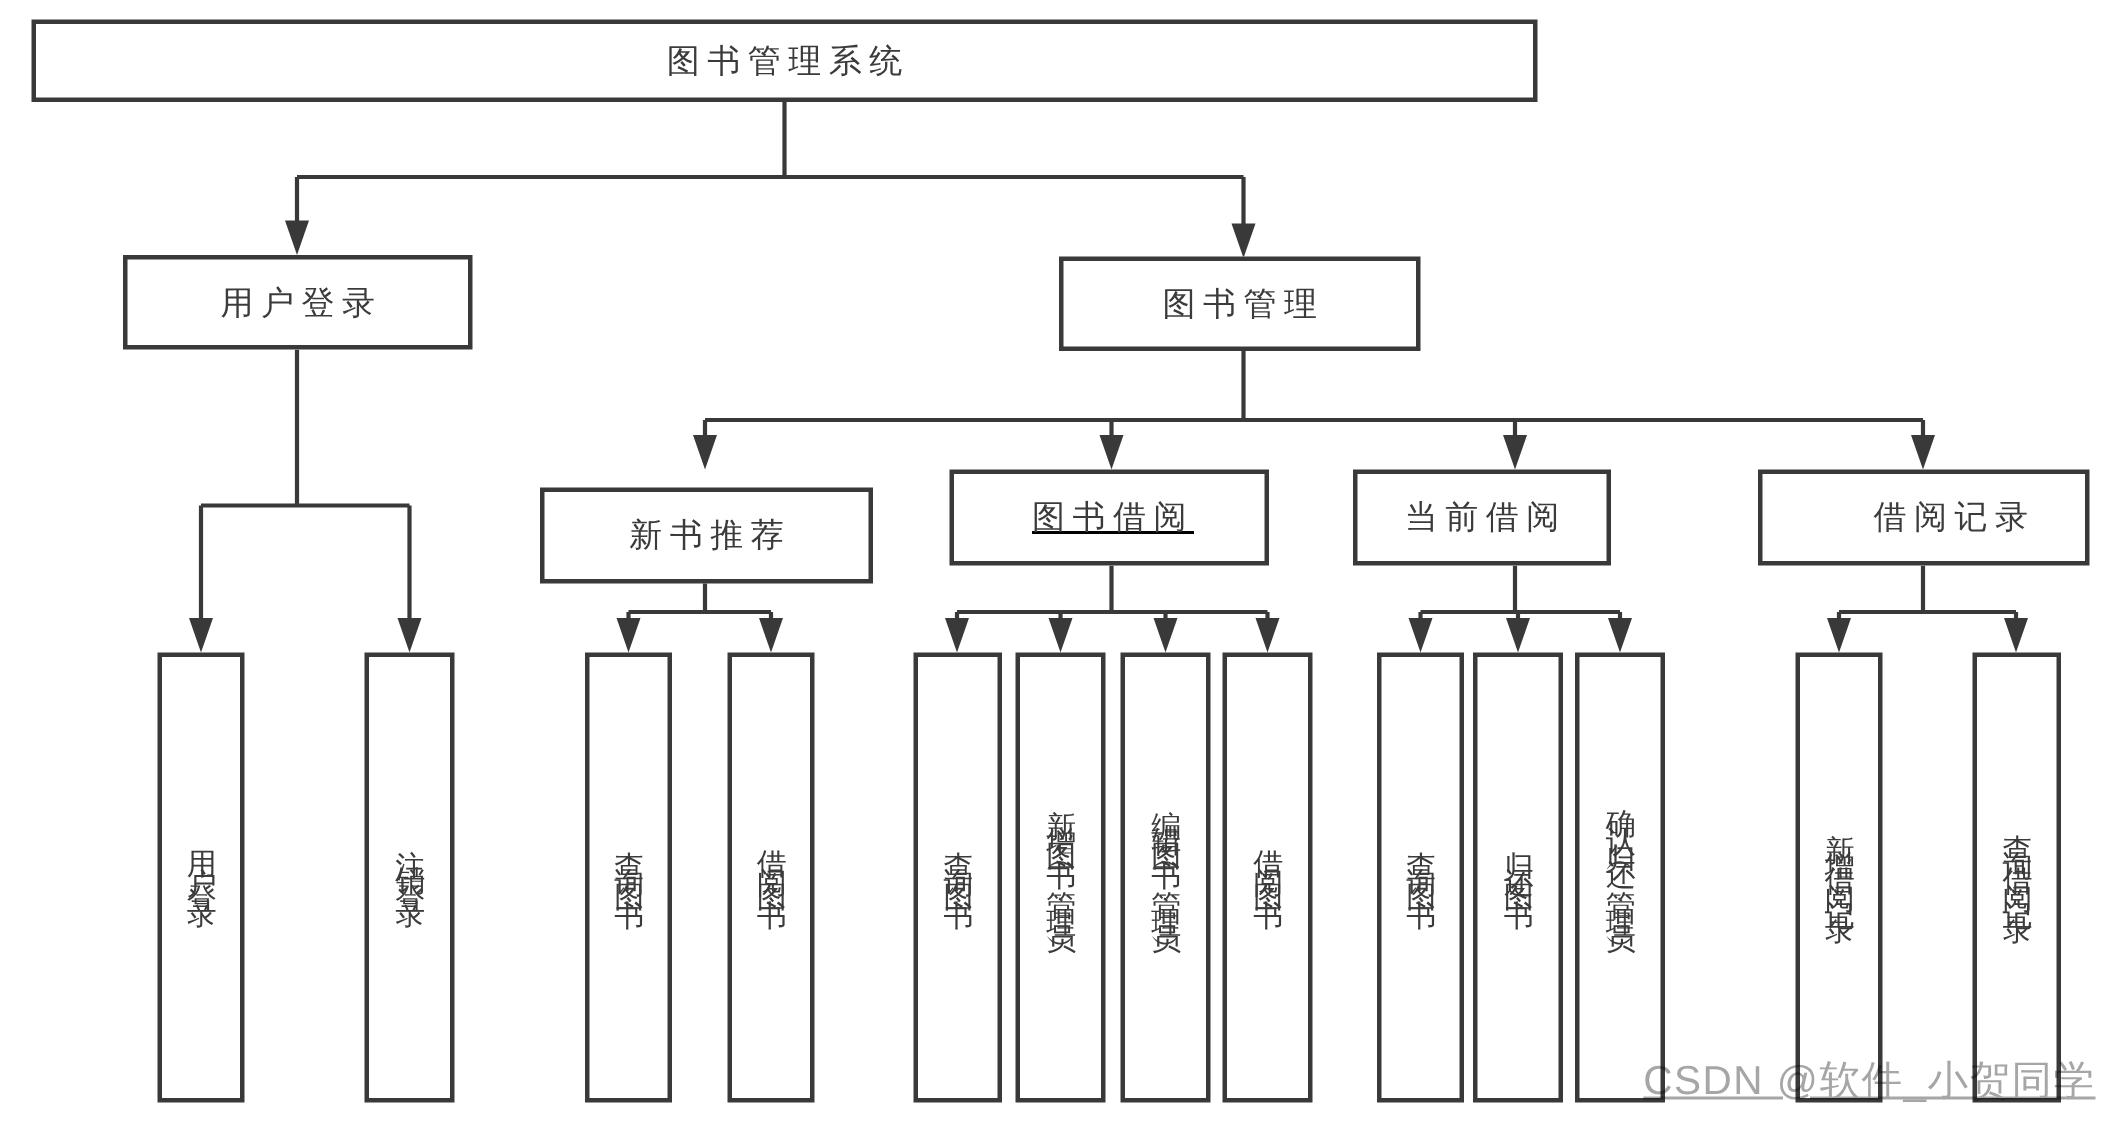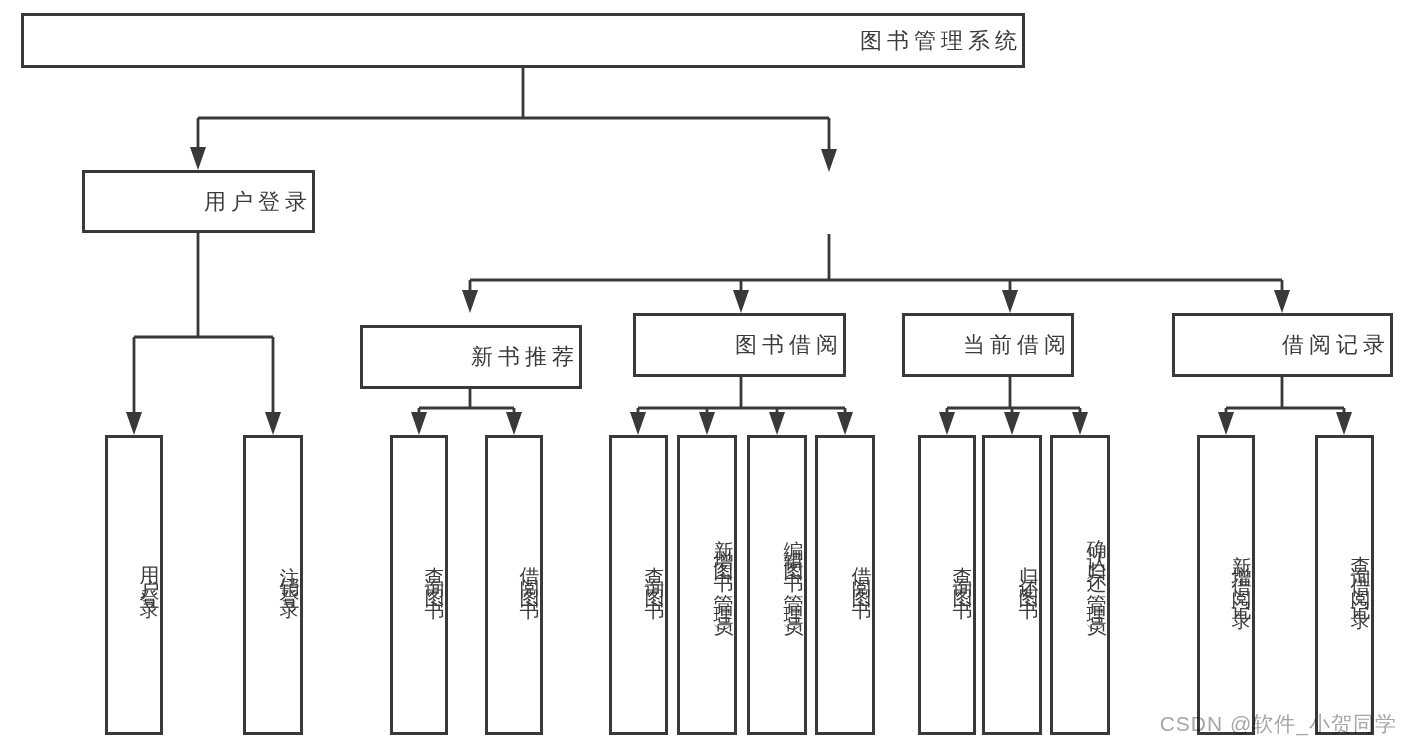--- a/index.html
+++ b/index.html
@@ -22,21 +22,21 @@
     height: 747px;
     z-index: 1;
   }
   .box {
     position: absolute;
     box-sizing: border-box;
     background: #ffffff;
     border: 3px solid #393939;
     display: flex;
     align-items: center;
-    justify-content: flex-end;
+    justify-content: center;
     z-index: 2;
   }
   .box .hlabel {
     font-size: 22px;
     letter-spacing: 5px;
     color: #3b3b3b;
     white-space: nowrap;
     text-indent: 5px; 
   }
   .box.leaf .vlabel {
@@ -46,26 +46,27 @@
     line-height: 1;
     letter-spacing: 11px;
     color: #3b3b3b;
     white-space: nowrap;
     transform: translateY(-12px);
   }
   .watermark {
     position: absolute;
     right: 8px;
     bottom: 9px;
-    font-size: 21px;
+    font-size: 27px;
     letter-spacing: 1px;
     color: #a6a6a6;
     mix-blend-mode: multiply;
     z-index: 5;
     white-space: nowrap;
+    text-decoration: underline;
   }
 </style>
 </head>
 <body>
 
 <div class="canvas">
 
   <svg class="connectors" viewBox="0 0 1405 747" xmlns="http://www.w3.org/2000/svg">
     <g stroke="#393939" stroke-width="2.8" fill="none">
       <path d="M523 68 V118 M198 118 H829 M198 118 V150 M829 118 V152
@@ -99,25 +100,28 @@
     </g>
   </svg>
 
   <div class="box" style="left:21px; top:13px; width:1004px; height:55px;">
     <span class="hlabel">图书管理系统</span>
   </div>
 
   <div class="box" style="left:82px; top:170px; width:233px; height:63px;">
     <span class="hlabel">用户登录</span>
   </div>
+  <div class="box" style="left:706px; top:171px; width:241px; height:63px;">
+    <span class="hlabel">图书管理</span>
+  </div>
 
   <div class="box" style="left:360px; top:313px; width:222px; height:64px;margin-top:12px;">
     <span class="hlabel">新书推荐</span>
   </div>
-  <div class="box" style="left:633px; top:313px; width:213px; height:64px;">
+  <div class="box" style="left:633px; top:313px; width:213px; height:64px;text-decoration:underline;">
     <span class="hlabel">图书借阅</span>
   </div>
   <div class="box" style="left:902px; top:313px; width:172px; height:64px;">
     <span class="hlabel">当前借阅</span>
   </div>
   <div class="box" style="left:1172px; top:313px; width:221px; height:64px;padding-left:36px;">
     <span class="hlabel">借阅记录</span>
   </div>
 
   <div class="box leaf" style="left:105px; top:435px; width:58px; height:300px;">

